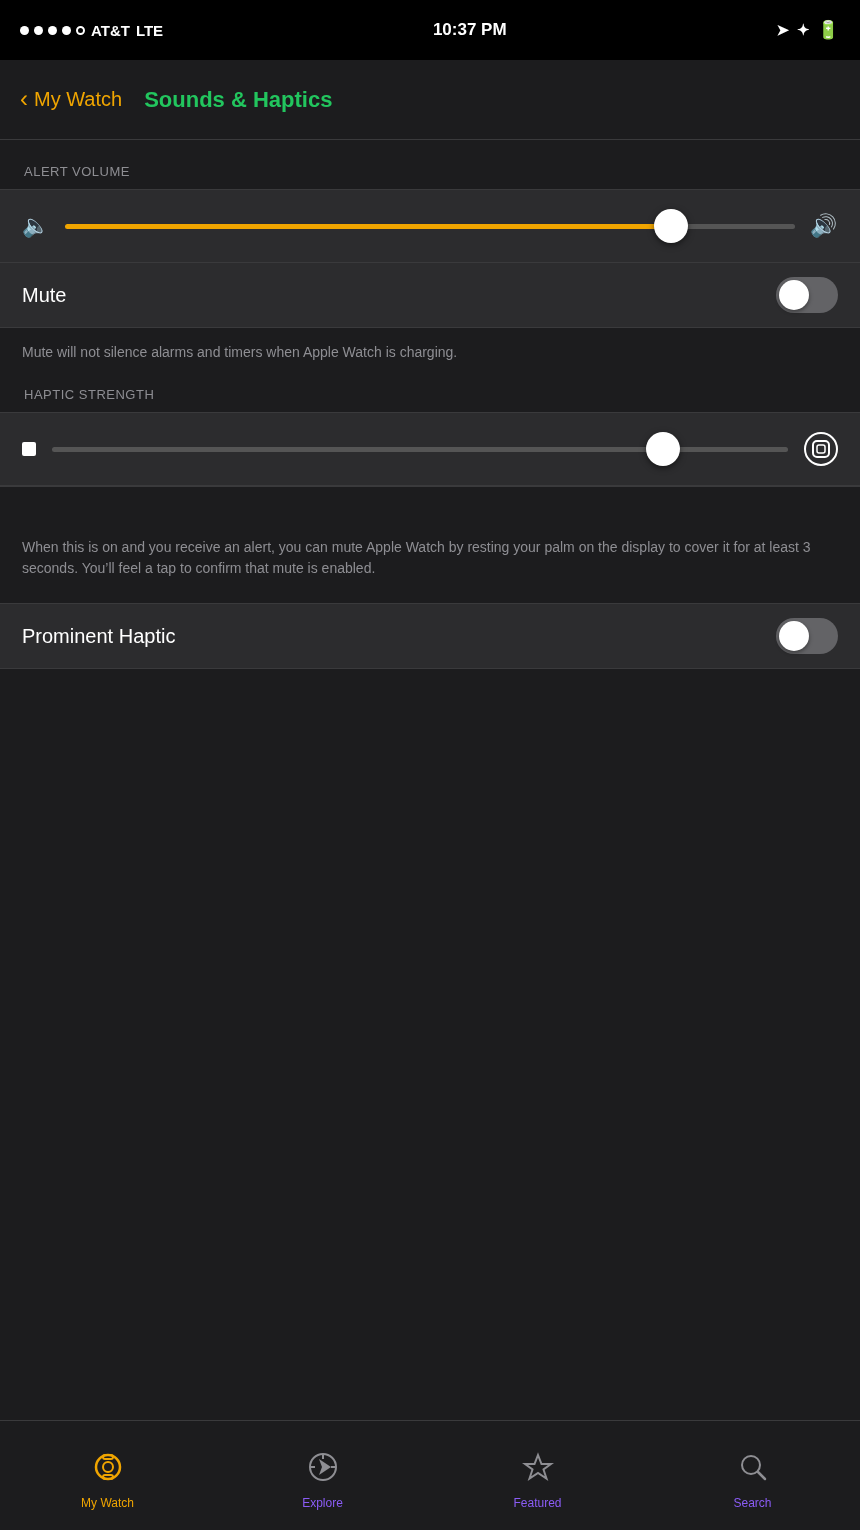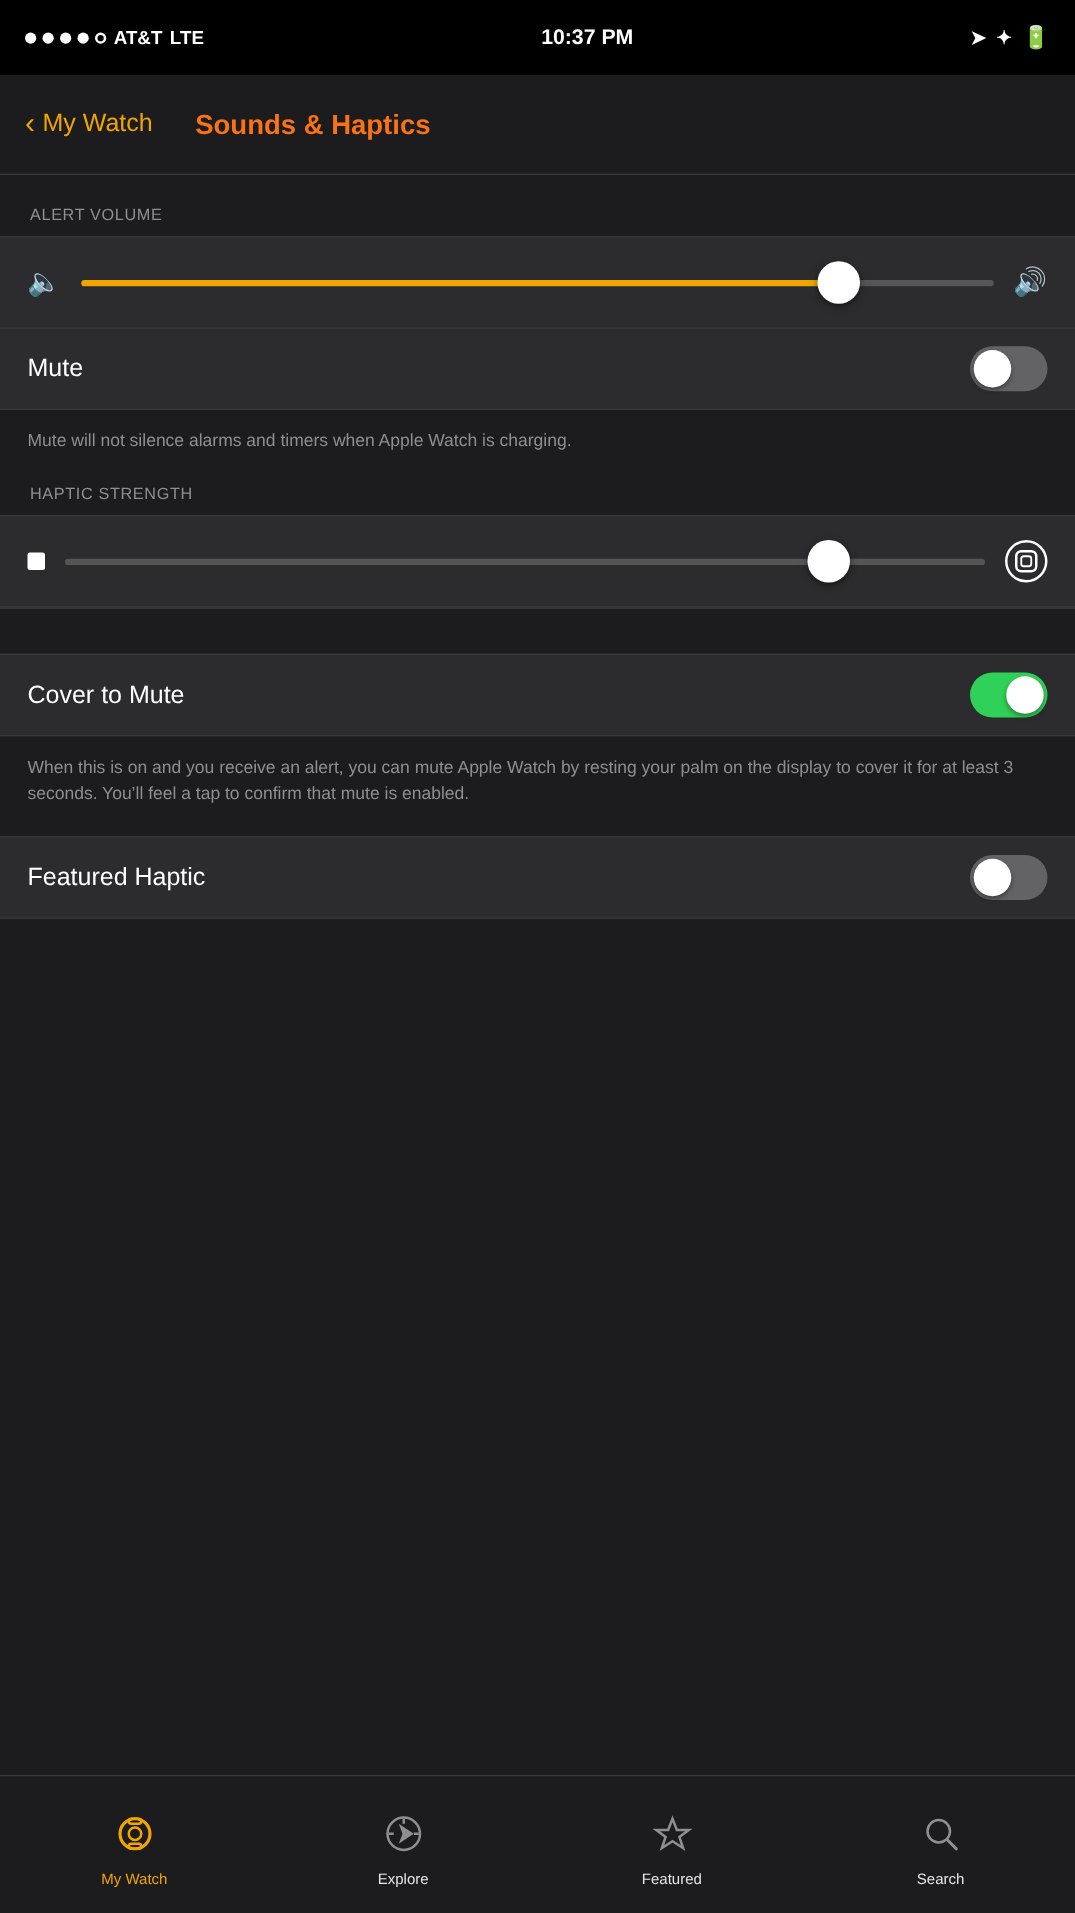--- a/index.html
+++ b/index.html
@@ -61,22 +61,22 @@
       margin-top: -2px;
     }
     .back-label {
       font-size: 20px;
       color: #f0a500;
       font-weight: 400;
     }
     .page-title-text {
       font-size: 22px;
       font-weight: 600;
-      color: #f97316;
-      margin-left: 24px;
+      color: #22c55e;
+      margin-left: 12px;
     }
 
     
     .content {
       background: #1c1c1e;
       padding-top: 24px;
     }
 
     
     .section-header {
@@ -223,21 +223,21 @@
       flex: 1;
       padding-top: 10px;
     }
     .tab-icon {
       font-size: 28px;
       color: #8e8e93;
     }
     .tab-icon-active { color: #f0a500; }
     .tab-label {
       font-size: 12px;
-      color: #e5e5e5;
+      color: #8b5cf6;
     }
     .tab-label-active { color: #f0a500; }
 
     
     .vol-low::before { content: "🔈"; font-size: 22px; }
     .vol-high::before { content: "🔊"; font-size: 22px; }
 
     
     .haptic-min {
       width: 14px;
@@ -320,34 +320,26 @@
         <svg width="22" height="22" viewBox="0 0 22 22" fill="none">
           <rect x="3" y="3" width="16" height="16" rx="4" stroke="white" stroke-width="2" fill="none"></rect>
           <rect x="7" y="7" width="8" height="8" rx="2" stroke="white" stroke-width="1.5" fill="none"></rect>
         </svg>
       </div>
     </div>
   </div>
 
   <div class="spacer"></div>
 
+
+  <div class="info-text">When this is on and you receive an alert, you can mute Apple Watch by resting your palm on the display to cover it for at least 3 seconds. You’ll feel a tap to confirm that mute is enabled.</div>
+
   <div class="settings-section">
     <div class="settings-row">
-      <span class="row-label">Cover to Mute</span>
-      <div class="toggle-switch toggle-on">
-        <div class="toggle-knob"></div>
-      </div>
-    </div>
-  </div>
-
-  <div class="info-text">When this is on and you receive an alert, you can mute Apple Watch by resting your palm on the display to cover it for at least 3 seconds. You’ll feel a tap to confirm that mute is enabled.</div>
-
-  <div class="settings-section">
-    <div class="settings-row">
-      <span class="row-label">Featured Haptic</span>
+      <span class="row-label">Prominent Haptic</span>
       <div class="toggle-switch toggle-off-gray">
         <div class="toggle-knob"></div>
       </div>
     </div>
   </div>
 
 
 </div>
 
 <div class="tab-bar">

